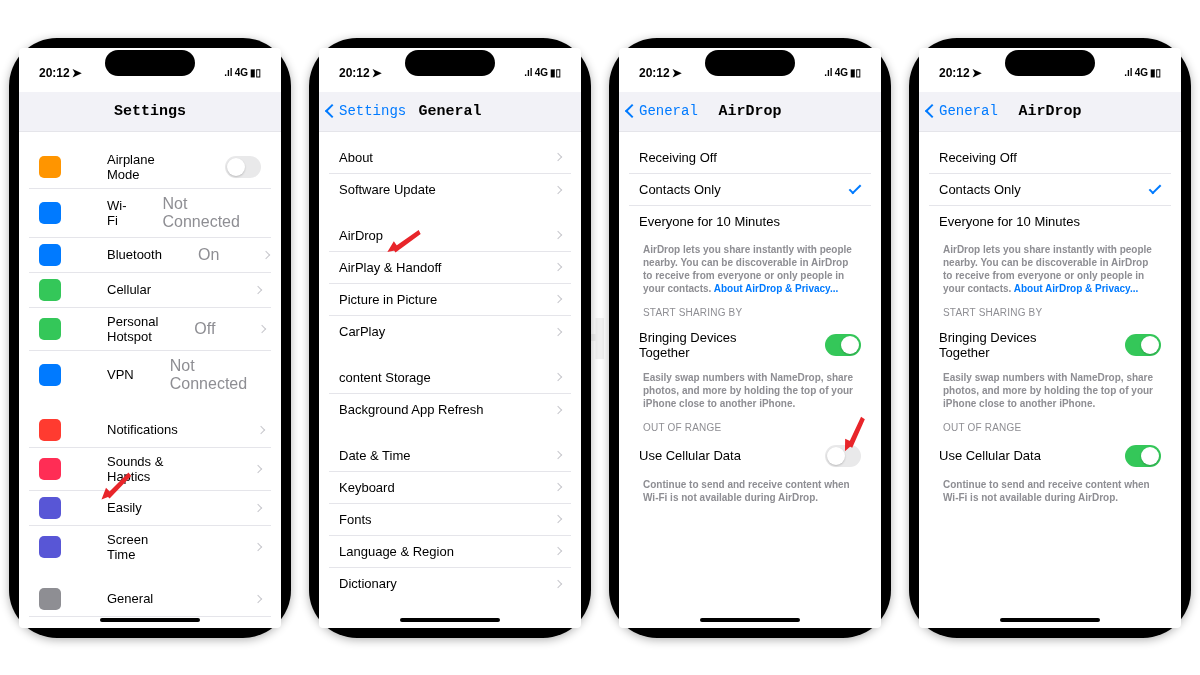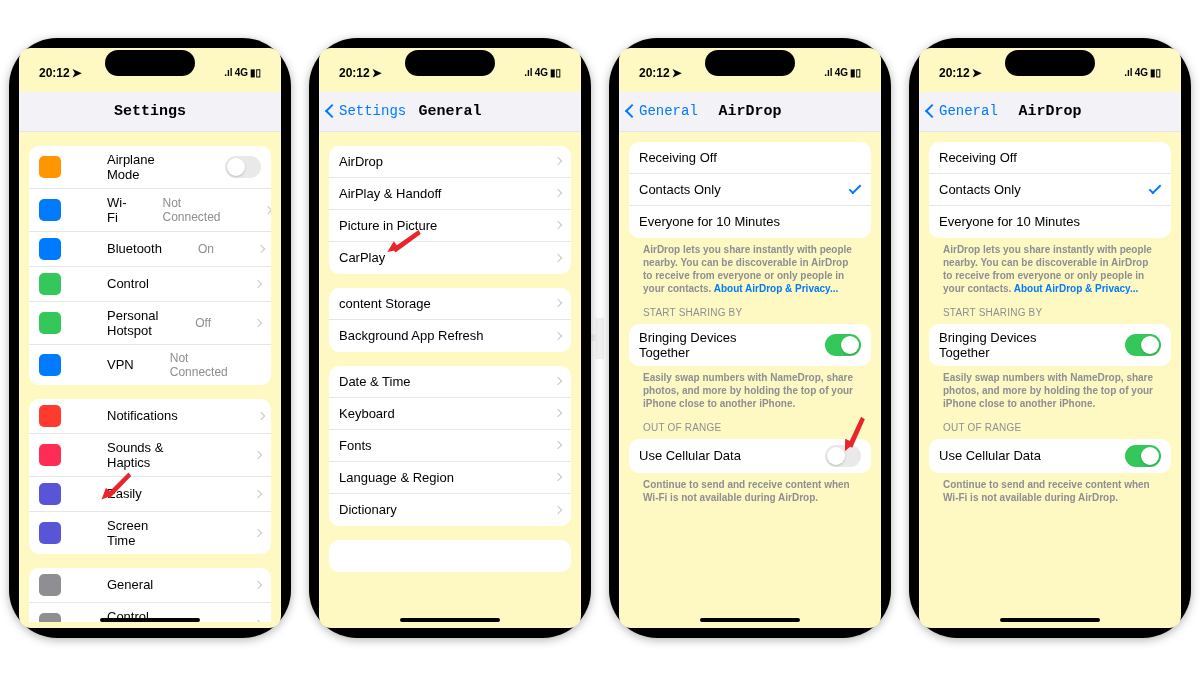--- a/index.html
+++ b/index.html
@@ -30,22 +30,22 @@
     height: 600px;
     background: #000;
     border-radius: 48px;
     padding: 10px;
     position: relative;
     box-shadow: 0 2px 10px rgba(0,0,0,0.3);
   }
   .screen {
     width: 100%;
     height: 100%;
-    background: #fef9c3;
-    border-radius: 12px;
+    background: #ffffff;
+    border-radius: 4px;
     overflow: hidden;
     position: relative;
   }
   .notch {
     position: absolute;
     top: 12px;
     left: 50%;
     transform: translateX(-50%);
     width: 90px;
     height: 26px;
@@ -106,21 +106,21 @@
     align-items: center;
     min-height: 32px;
     padding: 6px 10px;
     border-bottom: 0.5px solid #e5e5ea;
     font-size: 13px;
     position: relative;
     gap: 36px;
   }
   .row:last-child { border-bottom: none; }
   .row .label { flex: 1; color:#000; }
-  .row .detail { color: #8e8e93; font-size: 12px; }
+  .row .detail { color: #8e8e93; font-size: 16px; }
   .row .chevron {
     width: 6px; height: 6px;
     border-top: 1.5px solid #c7c7cc;
     border-right: 1.5px solid #c7c7cc;
     transform: rotate(45deg);
     margin-left: 8px;
     flex-shrink: 0;
   }
   .icon {
     width: 22px; height: 22px;
@@ -230,21 +230,21 @@
             <div class="chevron"></div>
           </div>
           <div class="row">
     <div class="icon c-blue"></div>
     <span class="label">Bluetooth</span>
             <span class="detail">On</span>
             <div class="chevron"></div>
           </div>
           <div class="row">
     <div class="icon c-green"></div>
-    <span class="label">Control</span>
+    <span class="label">Cellular</span>
             <span class="detail"></span>
             <div class="chevron"></div>
           </div>
           <div class="row">
     <div class="icon c-green"></div>
     <span class="label">Personal Hotspot</span>
             <span class="detail">Off</span>
             <div class="chevron"></div>
           </div>
           <div class="row">
@@ -322,20 +322,30 @@
           <span>▮▯</span>
         </div>
     </div>
     <div class="nav-bar">
       <div class="nav-back">
           <span>Settings</span>
         </div>
       <div class="nav-title">General</div>
     </div>
     <div class="content">
+      <div class="group tight" id="p2g1">
+          <div class="row">
+    <span class="label">About</span>
+    <div class="chevron"></div>
+          </div>
+          <div class="row">
+    <span class="label">Software Update</span>
+    <div class="chevron"></div>
+          </div>
+        </div>
       <div class="group" id="p2g2">
           <div class="row">
     <span class="label">AirDrop</span>
     <div class="chevron"></div>
           </div>
           <div class="row">
     <span class="label">AirPlay &amp; Handoff</span>
     <div class="chevron"></div>
           </div>
           <div class="row">

